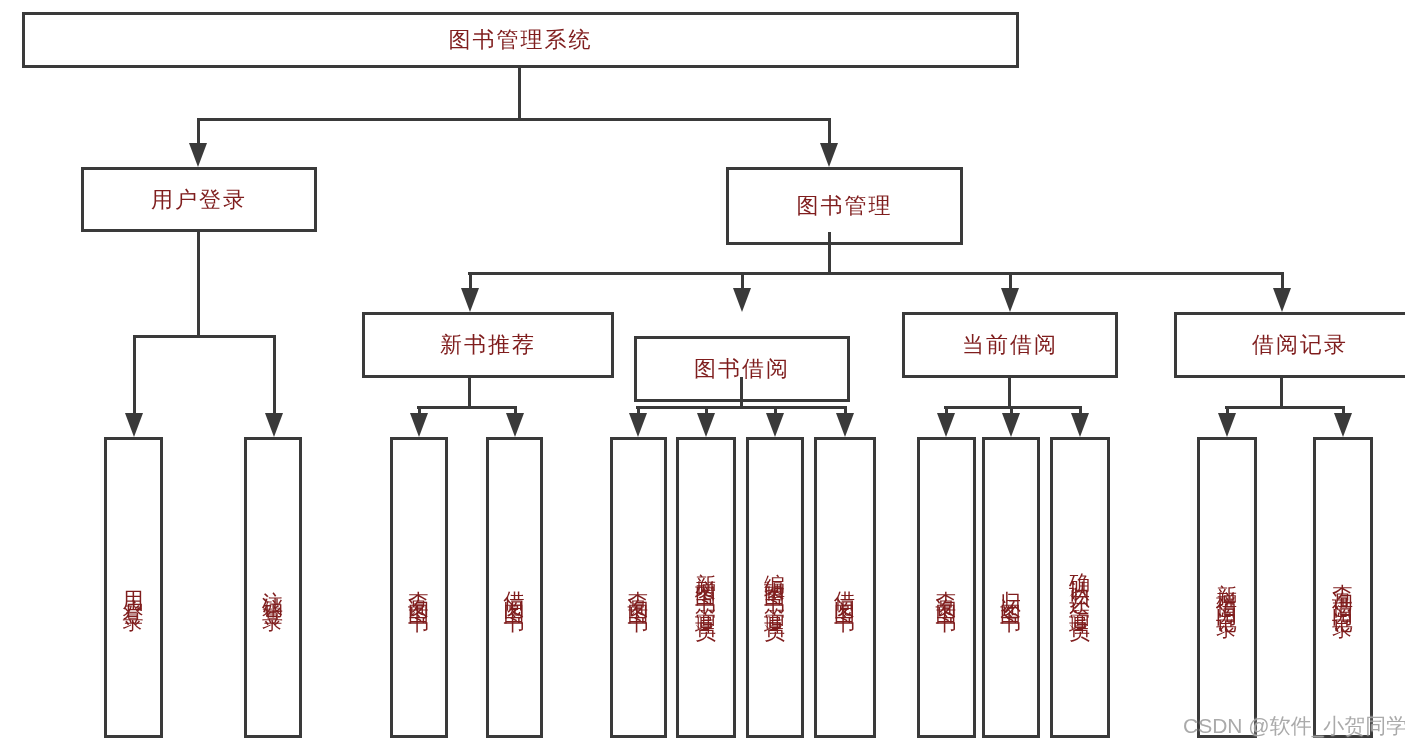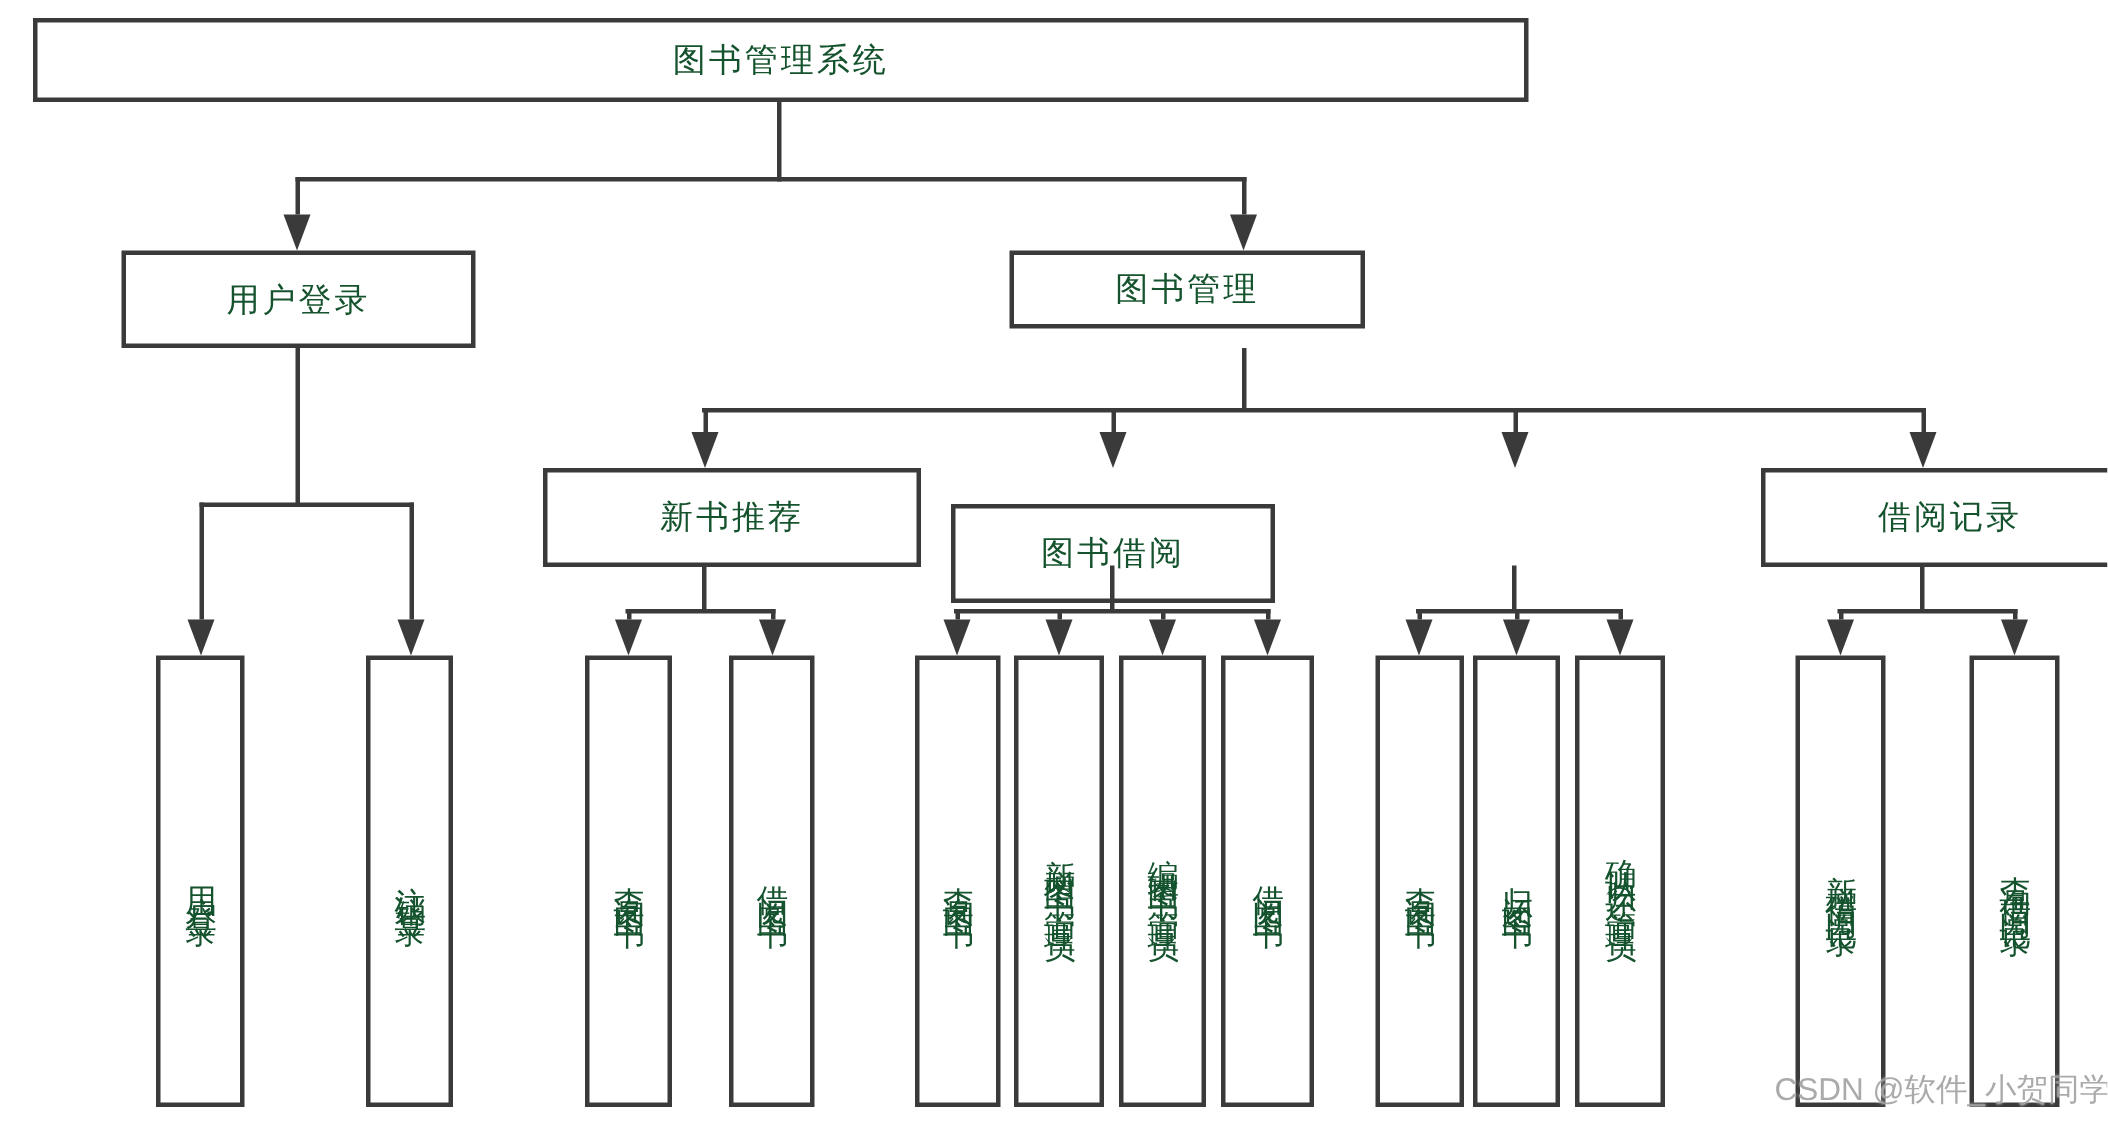--- a/index.html
+++ b/index.html
@@ -12,21 +12,21 @@
     overflow: hidden;
   }
   .node {
     position: absolute;
     box-sizing: border-box;
     border: 3px solid #3a3a3a;
     background: #ffffff;
     display: flex;
     align-items: center;
     justify-content: center;
-    color: #14532d;
+    color: #7f1d1d;
   }
   .node .h-label {
     font-size: 22px;
     letter-spacing: 2px;
     white-space: nowrap;
   }
   .node .v-label {
     writing-mode: vertical-rl;
     text-orientation: mixed;
     font-size: 21px;
@@ -69,32 +69,35 @@
 <div class="canvas">
 
   <div class="node" style="left:22px; top:12px; width:997px; height:56px;">
     <span class="h-label">图书管理系统</span>
   </div>
 
   <div class="node" style="left:81px; top:167px; width:236px; height:65px;">
     <span class="h-label">用户登录</span>
   </div>
 
-  <div class="node" style="left:673px; top:167px; width:237px; height:52px;">
+  <div class="node" style="left:726px; top:167px; width:237px; height:78px;">
     <span class="h-label">图书管理</span>
   </div>
 
   <div class="node" style="left:362px; top:312px; width:252px; height:66px;">
     <span class="h-label">新书推荐</span>
   </div>
 
   <div class="node" style="left:634px; top:312px; width:216px; height:66px;margin-top:24px;">
     <span class="h-label">图书借阅</span>
   </div>
 
+  <div class="node" style="left:902px; top:312px; width:216px; height:66px;">
+    <span class="h-label">当前借阅</span>
+  </div>
 
   <div class="node" style="left:1174px; top:312px; width:252px; height:66px;">
     <span class="h-label">借阅记录</span>
   </div>
 
   <div class="node" style="left:104px; top:437px; width:59px; height:301px;">
     <span class="v-label">用户登录</span>
   </div>
   <div class="node" style="left:244px; top:437px; width:58px; height:301px;">
     <span class="v-label">注销登录</span>

